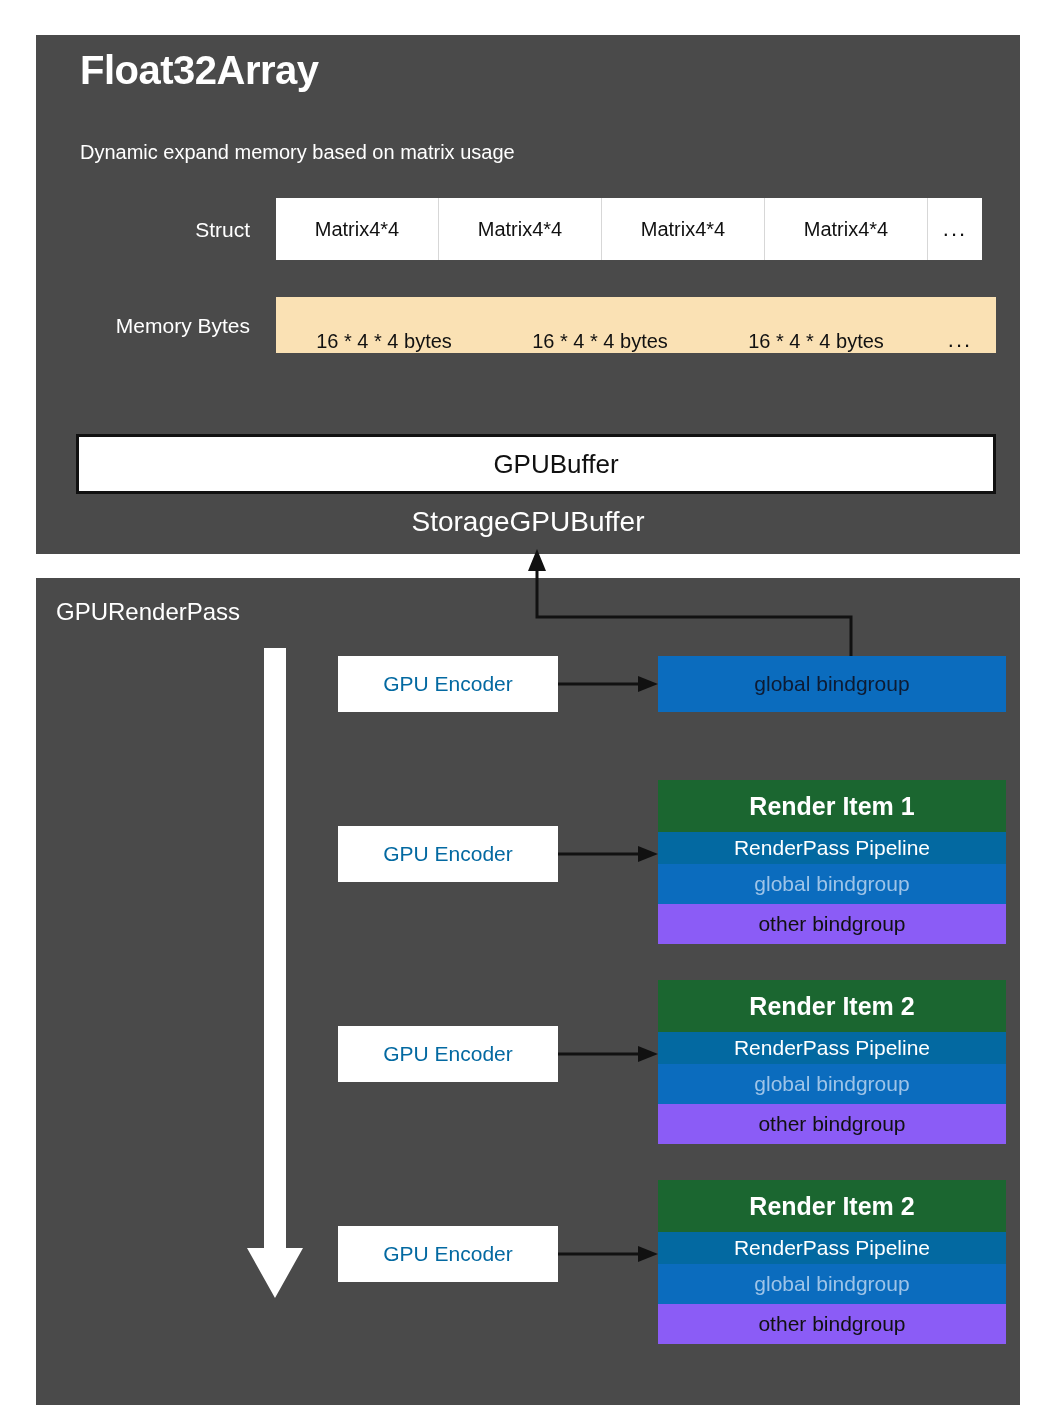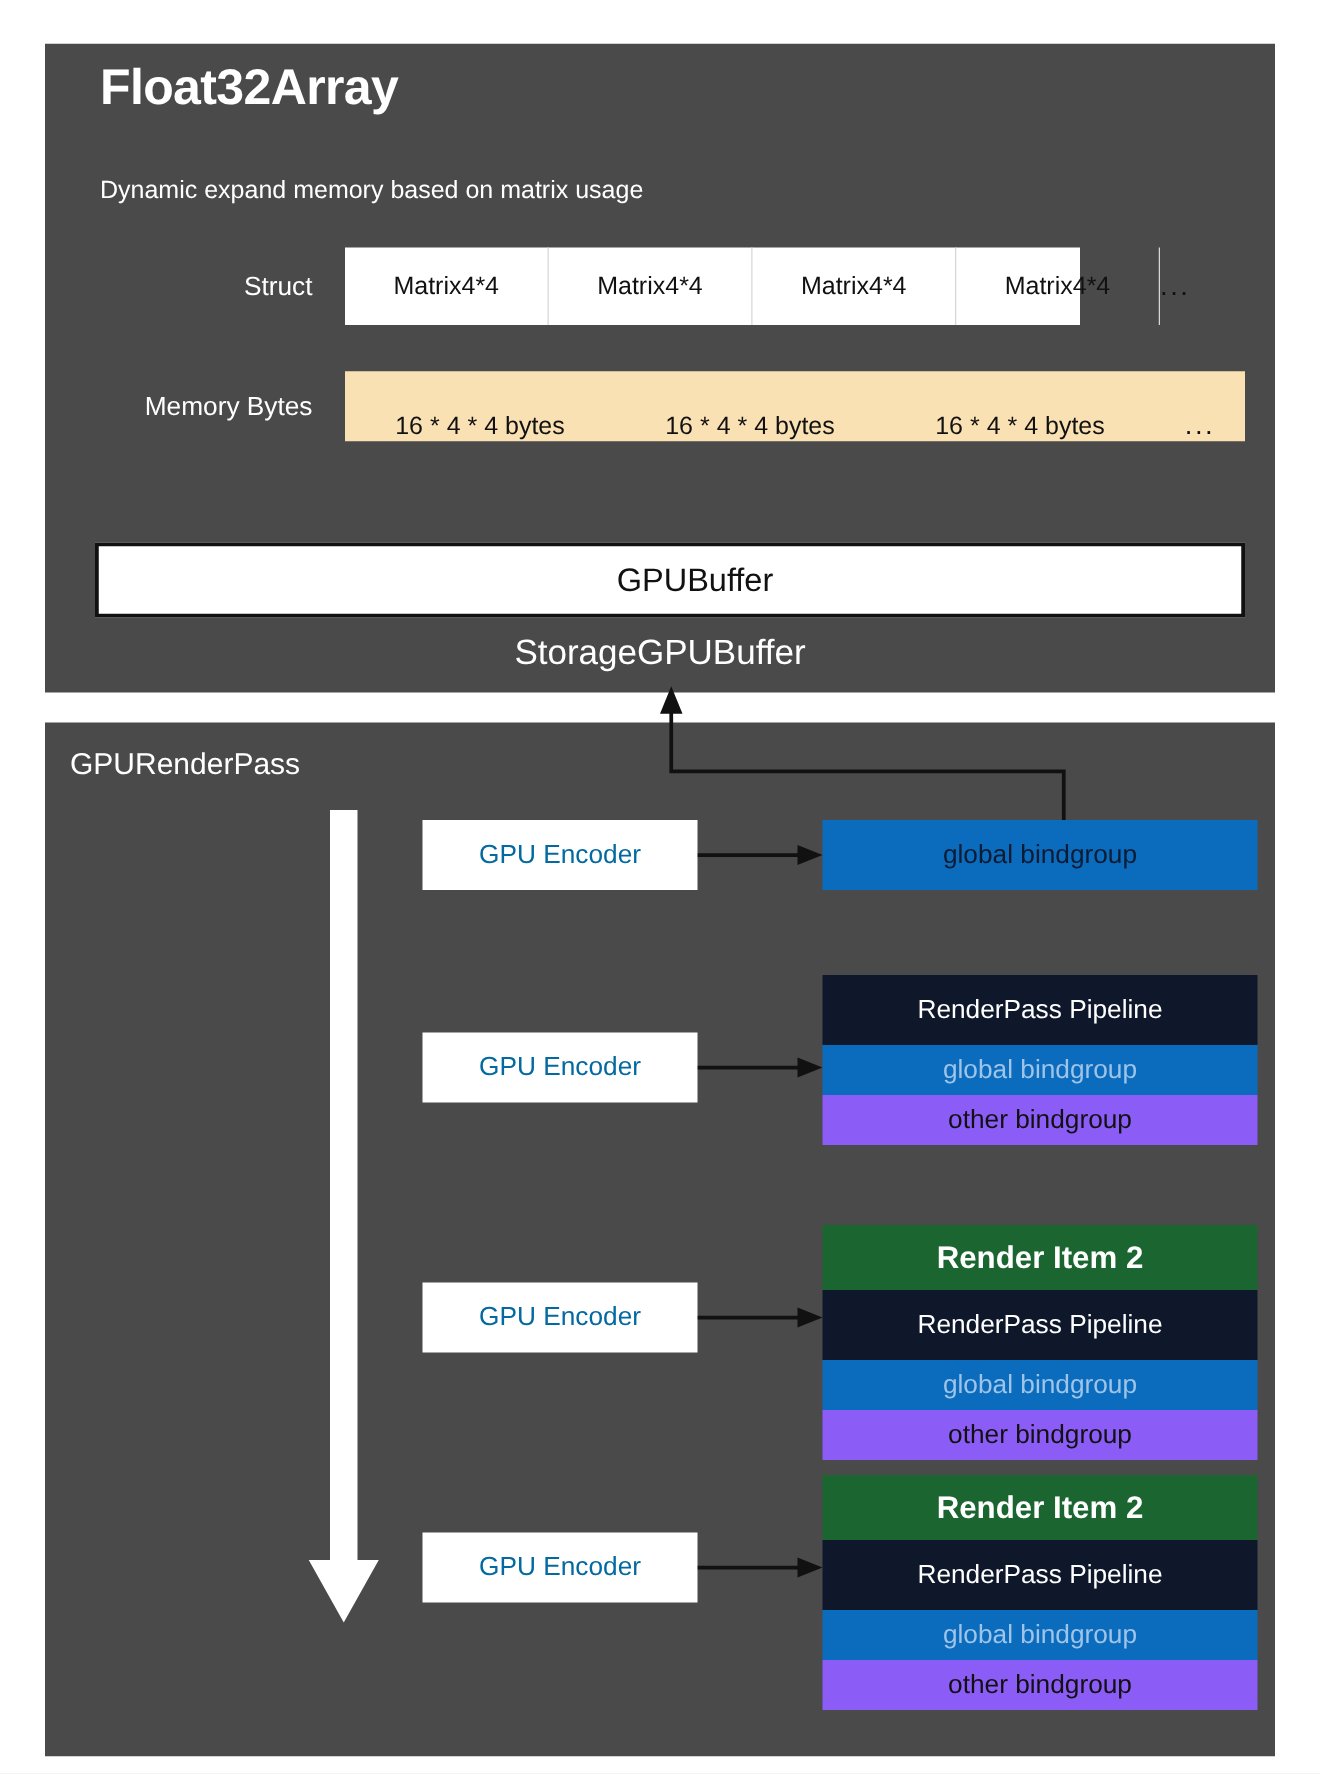--- a/index.html
+++ b/index.html
@@ -61,21 +61,21 @@
     font-size: 28px;
     white-space: nowrap;
     text-align: center;
   }
 
   
   #struct-row {
     position: absolute;
     left: 276px;
     top: 198px;
-    width: 588px;
+    width: 706px;
     height: 62px;
     background: #ffffff;
     display: flex;
     align-items: stretch;
   }
   .struct-cell {
     flex: 0 0 162px;
     border-right: 1px solid #d7d7d7;
     display: flex;
     align-items: center;
@@ -226,22 +226,22 @@
     box-sizing: border-box;
   }
   .ri-header {
     height: 52px;
     background: #1b6630;
     color: #ffffff;
     font-size: 25px;
     font-weight: bold;
   }
   .ri-pipeline {
-    height: 56px;
-    background: #0f172a;
+    height: 32px;
+    background: #0369a1;
     color: #ffffff;
     font-size: 21px;
   }
   .ri-global {
     height: 40px;
     background: #0b6cbe;
     color: #9ec4e8;
     font-size: 21px;
   }
   .ri-other {
@@ -313,20 +313,21 @@
   <polygon points="100,10 80,2 80,18" fill="#111111"></polygon>
 </svg>
 <svg class="h-arrow" id="harrow-3" viewBox="0 0 102 20">
   <line x1="0" y1="10" x2="86" y2="10" stroke="#111111" stroke-width="3"></line>
   <polygon points="100,10 80,2 80,18" fill="#111111"></polygon>
 </svg>
 
 <div id="global-bindgroup-standalone">global bindgroup</div>
 
 <div class="render-item" id="render-item-0">
+  <div class="ri-band ri-header">Render Item 1</div>
   <div class="ri-band ri-pipeline">RenderPass Pipeline</div>
   <div class="ri-band ri-global">global bindgroup</div>
   <div class="ri-band ri-other">other bindgroup</div>
 </div>
 
 <div class="render-item" id="render-item-1">
   <div class="ri-band ri-header">Render Item 2</div>
   <div class="ri-band ri-pipeline">RenderPass Pipeline</div>
   <div class="ri-band ri-global">global bindgroup</div>
   <div class="ri-band ri-other">other bindgroup</div>

